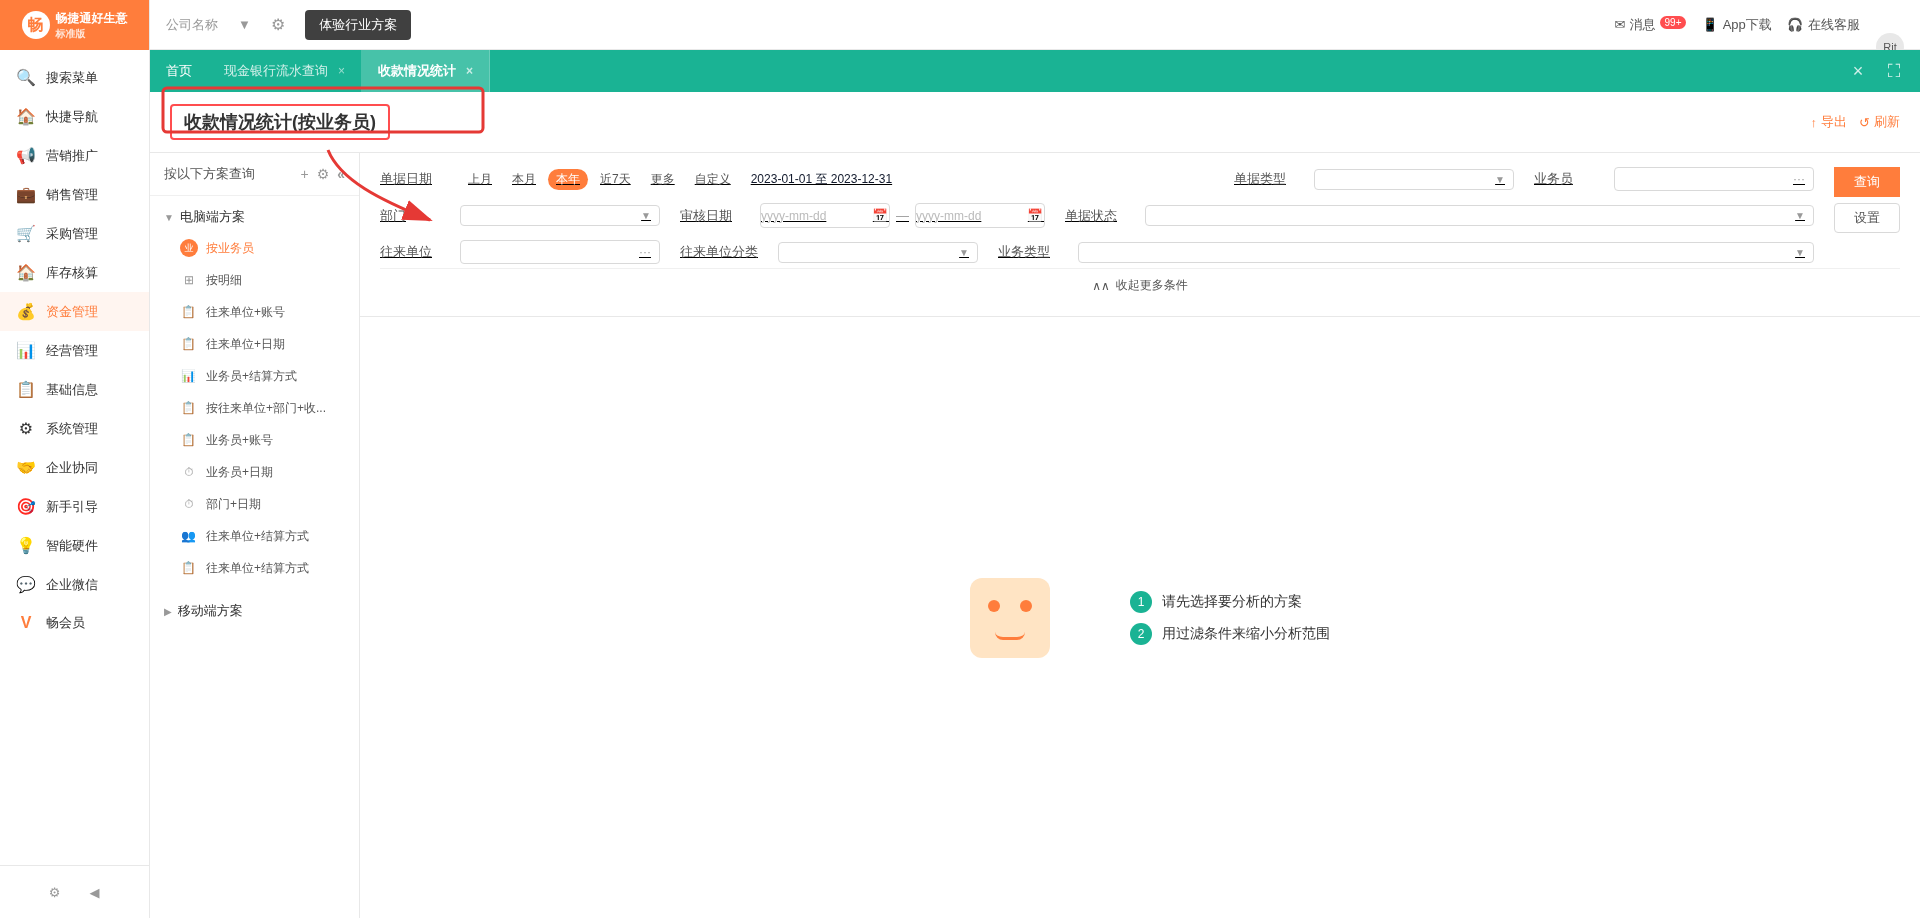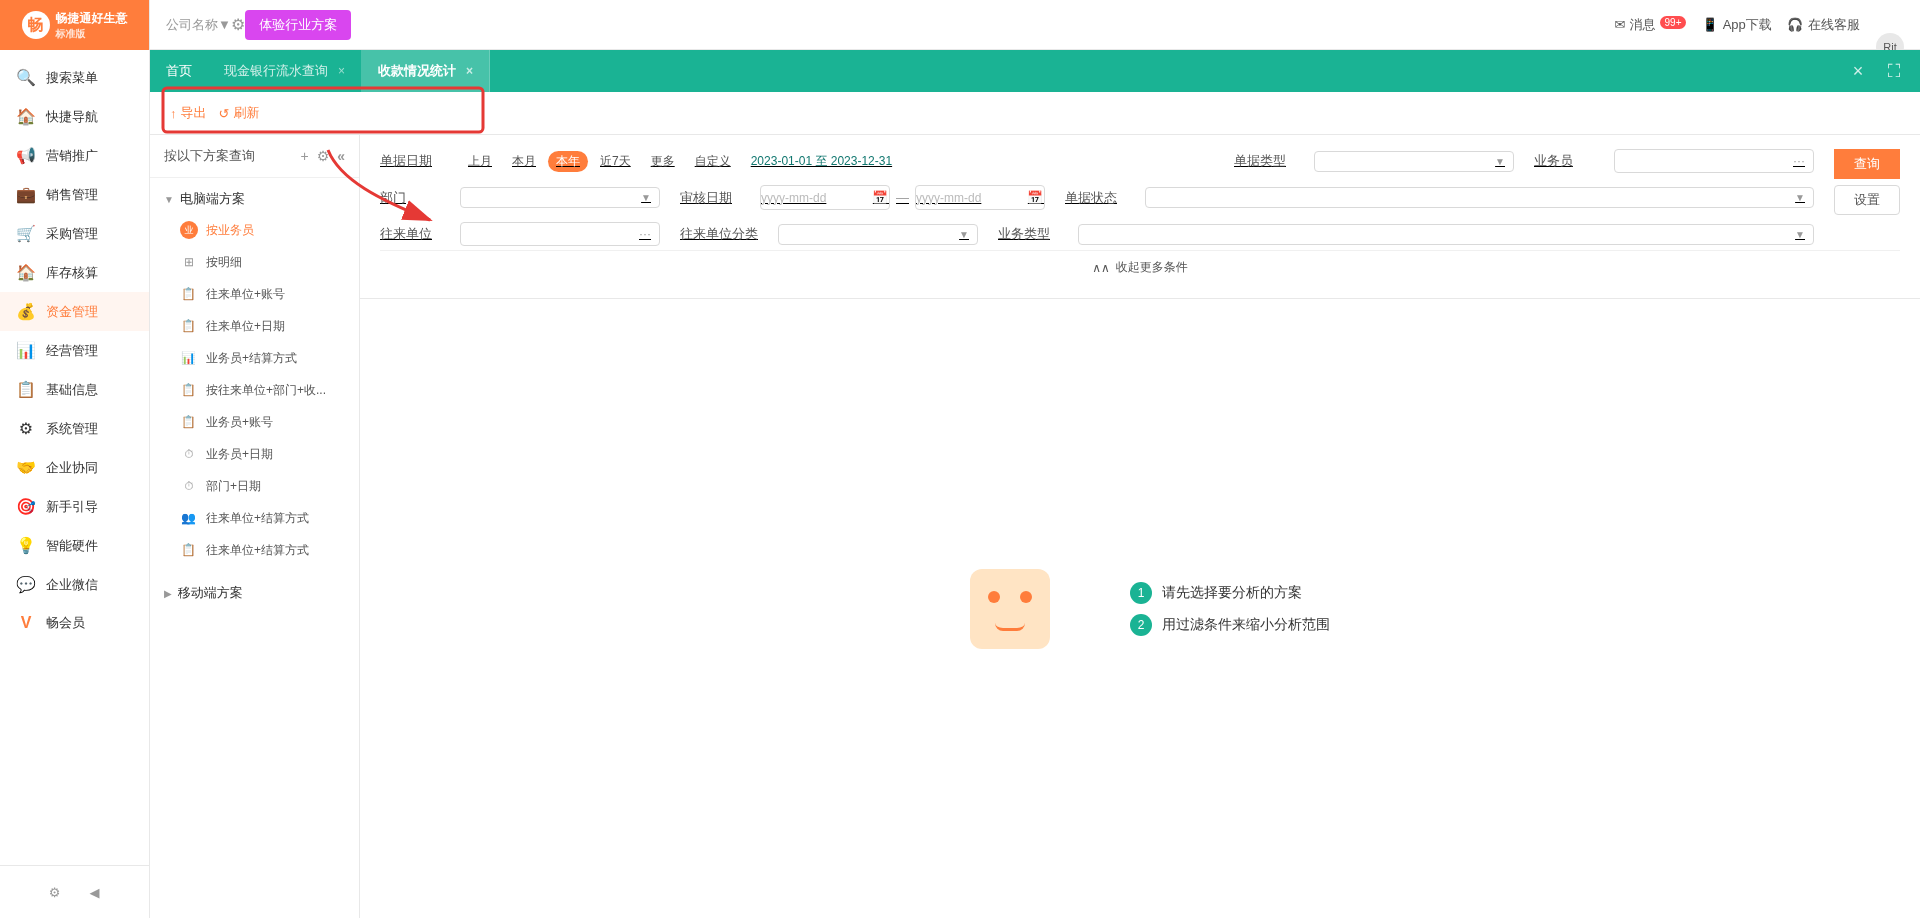--- a/index.html
+++ b/index.html
@@ -43,29 +43,29 @@
     .main-container {
       margin-left: 150px; display: flex; flex-direction: column; height: 918px;
     }
 
     
     .top-header {
       height: 50px; background: #fff; border-bottom: 1px solid #e8e8e8;
       display: flex; align-items: center; padding: 0 16px; gap: 12px;
       justify-content: space-between;
     }
-    .header-left { display: flex; align-items: center; gap: 0; }
+    .header-left { display: flex; align-items: center; gap: 20px; }
     .breadcrumb-text { color: #999; font-size: 13px; }
     .header-right { display: flex; align-items: center; gap: 16px; }
     .header-btn {
       display: flex; align-items: center; gap: 4px; cursor: pointer;
       color: #555; font-size: 13px;
     }
     .industry-btn {
-      background: #d946ef; color: white; padding: 6px 14px;
+      background: #404040; color: white; padding: 6px 14px;
       border-radius: 4px; cursor: pointer; font-size: 13px;
       border: none;
     }
     .gear-icon { color: #999; font-size: 16px; cursor: pointer; }
     .badge-red {
       background: #ff4d4f; color: white; border-radius: 10px;
       font-size: 10px; padding: 1px 5px; position: relative; top: -2px;
     }
 
     
@@ -169,21 +169,21 @@
       display: flex; align-items: center; gap: 6px; flex: 1;
     }
 
     
     .date-tabs { display: flex; align-items: center; gap: 4px; flex-wrap: wrap; }
     .date-tab {
       padding: 2px 8px; border-radius: 3px; cursor: pointer;
       font-size: 12px; color: #555; border: none; background: none;
     }
     .date-tab.active { background: #ff7d3c; color: white; border-radius: 12px; }
-    .date-range-text { font-size: 12px; color: #0f766e; margin-left: 8px; }
+    .date-range-text { font-size: 12px; color: #0f172a; margin-left: 8px; }
 
     .select-control {
       display: flex; align-items: center; border: 1px solid #d9d9d9;
       border-radius: 4px; padding: 4px 8px; min-width: 160px;
       cursor: pointer; justify-content: space-between; background: white;
     }
     .select-placeholder { color: #bbb; font-size: 12px; }
     .select-arrow { color: #999; font-size: 10px; }
 
     .date-input-group {
@@ -388,20 +388,21 @@
     </div>
     <div class="tab-actions">
       <div class="tab-action-btn">×</div>
       <div class="tab-action-btn">⛶</div>
     </div>
   </div>
 
   <div class="page-content">
 
     <div class="page-header">
+      <div class="page-title-box">收款情况统计(按业务员)</div>
       <div class="page-header-actions">
         <div class="action-btn">
           <span>↑</span>
           <span>导出</span>
         </div>
         <div class="action-btn">
           <span>↺</span>
           <span>刷新</span>
         </div>
       </div>

